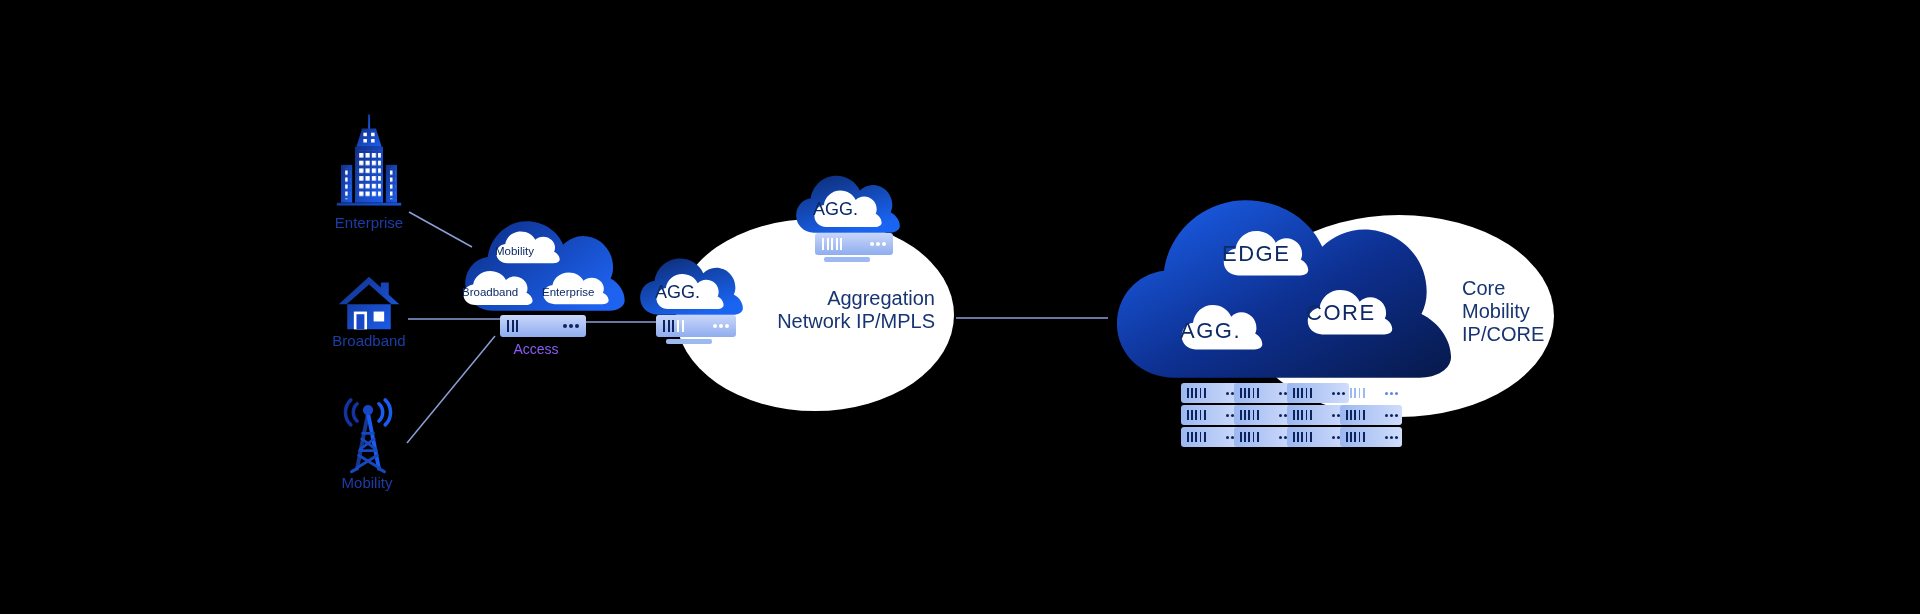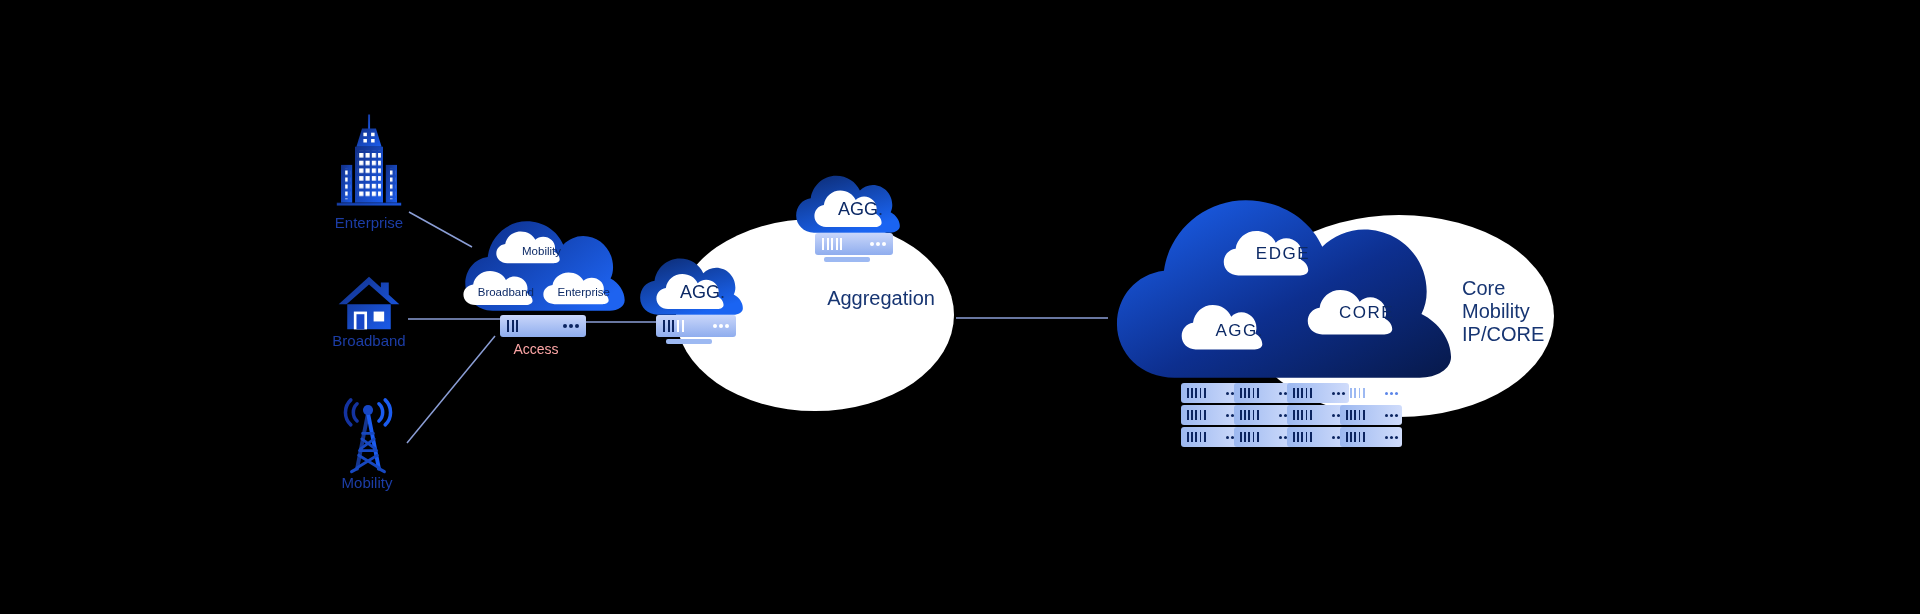--- a/index.html
+++ b/index.html
@@ -16,24 +16,24 @@
   
   .ellipse-title{position:absolute;z-index:3;color:#173572;font-size:20px;line-height:23px;}
   .t-center{text-align:right;}
   .t-left{text-align:left;}
 
   
   .cloud{position:absolute;z-index:4;}
   .mini-cloud{position:absolute;z-index:5;}
   .mini-cloud svg{position:absolute;left:0;top:0;width:100%;height:100%;}
   .mc-label{position:absolute;left:0;right:0;transform:translateY(-50%);
-            text-align:right;color:#0d2a66;white-space:nowrap;}
+            text-align:left;color:#0d2a66;white-space:nowrap;}
   .mc-small{font-size:11.5px;top:65%;}
   .mc-agg{font-size:18px;top:57%;}
-  .mc-big{font-size:17px;letter-spacing:1.5px;top:57%;}
+  .mc-big{font-size:22px;letter-spacing:1.5px;top:57%;}
 
   
   .src-icon{position:absolute;z-index:4;}
   .src-label{position:absolute;z-index:3;text-align:center;color:#1c3da6;font-size:15px;}
 
   
   .server{position:absolute;z-index:6;display:flex;align-items:center;border-radius:3px;
           background:linear-gradient(180deg,#c9d6fa 0%,#8fadee 100%);padding:0 7px;}
   .bars{height:12px;background:repeating-linear-gradient(90deg,var(--bar,#0b2460) 0 2px,transparent 2px 4.6px);}
   .dots{width:4px;height:4px;border-radius:50%;background:var(--dot,#0b2460);
@@ -45,21 +45,21 @@
              background:linear-gradient(90deg,#9cb8f0 0%,#d0dcfb 100%);
              display:flex;align-items:center;padding:0 6px;}
   .rack-unit .bars{height:10px;width:20px;
              background:repeating-linear-gradient(90deg,var(--bar,#0b2460) 0 1.8px,transparent 1.8px 4.2px);}
   .rack-unit .dots{width:3px;height:3px;--dot:#0b2460;
              box-shadow:5px 0 0 var(--dot),10px 0 0 var(--dot);margin-right:8px;}
   .rack-unit.white{background:#fff;}
   .rack-unit.white .bars{--bar:#9db9f2;}
   .rack-unit.white .dots{--dot:#5b85e8;box-shadow:5px 0 0 #5b85e8,10px 0 0 #5b85e8;}
 
-  .access-label{position:absolute;z-index:6;text-align:center;color:#fca5a5;font-size:14px;}
+  .access-label{position:absolute;z-index:6;text-align:center;color:#8b5cf6;font-size:14px;}
 </style>
 </head>
 <body>
 
 <div class="canvas">
 
   <svg width="0" height="0" style="position:absolute" aria-hidden="true">
     <defs>
       <path id="cloud-shape" d="M37,124 C18,124 4,110 4,93 C4,77 15,64 31,62 C34,39 54,21 78,21
            C98,21 115,32 122,48 C128,42 137,38 146,38 C166,38 182,54 182,74
@@ -165,20 +165,21 @@
   </div>
   <div class="server" style="left:500px;top:315px;width:72px;height:22px;--bar:#0b2460;--dot:#0b2460">
     <span class="bars" style="width:14px"></span>
     <span class="dots"></span>
   </div>
   <div class="access-label" style="left:498px;top:341px;width:76px">Access</div>
 
   <div class="ellipse" style="left:676px;top:219px;width:278px;height:192px"></div>
   <div class="ellipse-title t-center" style="left:695px;top:287px;width:240px">
     <div>Aggregation</div>
+    <div>Network IP/MPLS</div>
   </div>
 
   <svg class="cloud" style="left:638px;top:247px" width="107" height="71" viewBox="0 0 200 130" preserveAspectRatio="none">
     <use href="#cloud-shape" fill="url(#gAgg)"></use>
   </svg>
   <div class="mini-cloud" style="left:655px;top:267px;width:70px;height:44px">
     <svg viewBox="0 0 200 130" preserveAspectRatio="none">
         <use href="#cloud-shape" fill="#fff"></use>
       </svg>
     <span class="mc-label mc-agg">AGG.</span>

